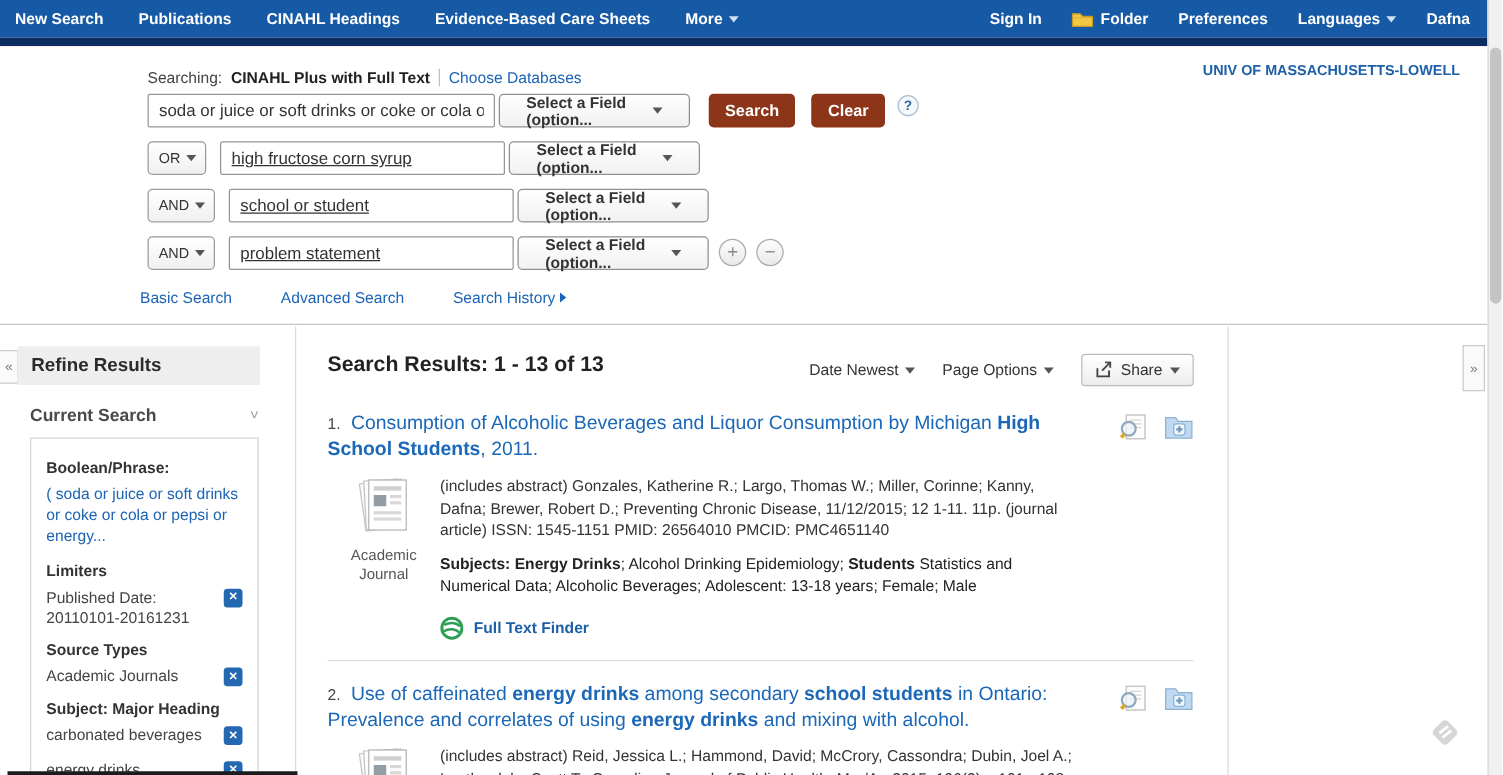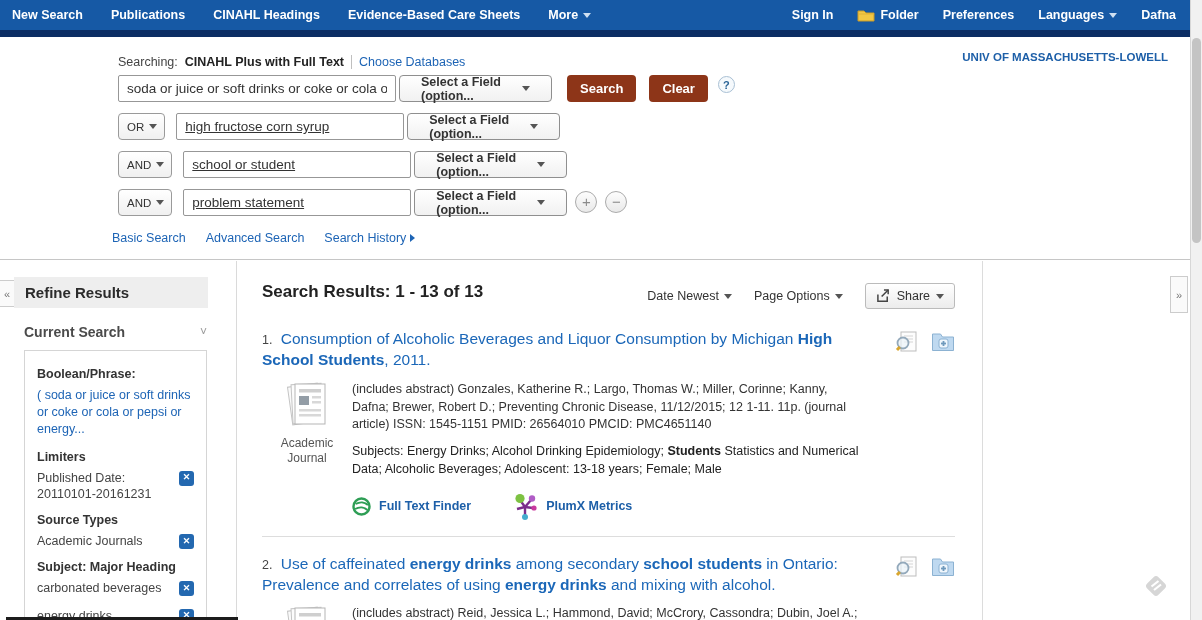--- a/index.html
+++ b/index.html
@@ -35,21 +35,21 @@
   .sinput.w1 { width:278px; }
   .sinput.w2 { width:228px;text-decoration:underline; }
   .opsel { border:1px solid #9A9A9A; border-radius:4px; background:linear-gradient(#FFFFFF,#F0F0F0); display:flex; align-items:center; gap:5px; padding:0 7px 0 8px; font-size:11.5px; color:#333; margin-right:11px; cursor:pointer; }
   .fieldsel { width:153px; border:1px solid #8F8F8F; border-radius:4px; background:linear-gradient(#FFFFFF,#F1F1F1); display:flex; align-items:center; justify-content:space-between; padding:0 21px; font-size:12.5px; font-weight:bold; color:#333; margin-left:3px; cursor:pointer; }
   .caret { width:0; height:0; border-left:4px solid transparent; border-right:4px solid transparent; border-top:5px solid #555; display:inline-block; }
   .btn { border:none; border-radius:4px; background:#8D3518; color:#fff; font-family:"Liberation Sans",sans-serif; font-size:13px; font-weight:bold; padding:0 13px; cursor:pointer; }
   .btn.search { margin-left:15px; }
   .btn.clear { margin-left:13px; }
   .help { width:17px; height:17px; border-radius:50%; border:1px solid #A9C0D4; background:#F5F9FC; color:#2A6496; font-size:11px; font-weight:bold; display:flex; align-items:center; justify-content:center; margin:1px 0 0 10px; cursor:pointer; }
   .circbtn { width:22px; height:22px; border-radius:50%; border:1px solid #ABABAB; background:linear-gradient(#FDFDFD,#E9E9E9); color:#8A8A8A; font-size:15px; line-height:19px; text-align:center; margin:2px 0 0 8px; cursor:pointer; }
-  .slinks { position:absolute; left:112px; top:194px; font-size:12.5px; display:flex; gap:20px; }
+  .slinks { position:absolute; left:112px; top:194px; font-size:12.5px; display:flex; gap:39px; }
   .slinks a { color:#1D64B5; text-decoration:none; cursor:pointer; display:inline-flex; align-items:center; gap:4px; }
   .tri-r { width:0; height:0; border-top:4px solid transparent; border-bottom:4px solid transparent; border-left:5px solid #1D64B5; display:inline-block; }
 
   
   .content { position:absolute; top:261px; left:0; width:1190px; height:359px; background:#fff; }
   .collapse-btn { position:absolute; left:0; top:19px; width:15px; height:27px; border:1px solid #CCC; border-left:none; background:#FAFAFA; color:#777; font-size:11px; display:flex; align-items:center; justify-content:center; cursor:pointer; }
   .sidebar { position:absolute; left:0; top:0; width:237px; height:359px; border-right:1px solid #DADADA; }
   .refine-header { position:absolute; left:14px; top:16px; width:194px; height:31px; background:#EEEEEE; font-size:15px; font-weight:bold; color:#2B2B2B; display:flex; align-items:center; padding-left:11px; }
   .cs-row { position:absolute; left:24px; top:63px; width:183px; font-size:14px; font-weight:bold; color:#4A4A4A; display:flex; justify-content:space-between; align-items:center; cursor:pointer; }
   .cs-row .chev { color:#9B9B9B; font-size:12px; font-weight:normal; }
@@ -291,45 +291,29 @@
             <rect x="16" y="15" width="10" height="9" fill="#939DA6"></rect>
             <rect x="29" y="15" width="9" height="2.5" fill="#D8D8D8"></rect>
             <rect x="29" y="20" width="9" height="2.5" fill="#D8D8D8"></rect>
             <rect x="16" y="28" width="22" height="2.5" fill="#D8D8D8"></rect>
             <rect x="16" y="33" width="22" height="2.5" fill="#D8D8D8"></rect>
           </svg>
           <div class="rtype">Academic Journal</div>
         </div>
         <div class="rtext">
           <p class="citation">(includes abstract) Gonzales, Katherine R.; Largo, Thomas W.; Miller, Corinne; Kanny, Dafna; Brewer, Robert D.; Preventing Chronic Disease, 11/12/2015; 12 1-11. 11p. (journal article) ISSN: 1545-1151 PMID: 26564010 PMCID: PMC4651140</p>
-          <p class="subjects"><span style="font-weight: normal;">Subjects: Energy Drinks</span><span>; Alcohol Drinking Epidemiology; </span><span style="font-weight: bold;">Students</span><span> Statistics and Numerical Data; Alcoholic Beverages; Adolescent: 13-18 years; Female; Male</span></p>
+          <p class="subjects"><span style="font-weight: bold;">Subjects: Energy Drinks</span><span>; Alcohol Drinking Epidemiology; </span><span style="font-weight: bold;">Students</span><span> Statistics and Numerical Data; Alcoholic Beverages; Adolescent: 13-18 years; Female; Male</span></p>
           <div class="rlinks">
             <a>
               <svg width="19" height="19" viewBox="0 0 19 19">
                   <circle cx="9.5" cy="9.5" r="8" fill="#FFFFFF" stroke="#2E9E55" stroke-width="2.4"></circle>
                   <path d="M3.5 7 C8 4.5 13 5 16 8" stroke="#2E9E55" stroke-width="2" fill="none"></path>
                   <path d="M3 12 C7.5 9.5 12.5 10 15.5 13" stroke="#2E9E55" stroke-width="2" fill="none"></path>
                 </svg>
               <span>Full Text Finder</span>
-            </a>
-            <a>
-              <svg width="25" height="27" viewBox="0 0 25 27">
-                <g stroke="#7B2D8B" stroke-width="2.4">
-                    <line x1="12" y1="14" x2="7" y2="7"></line>
-                    <line x1="12" y1="14" x2="18" y2="7"></line>
-                    <line x1="12" y1="14" x2="20" y2="15"></line>
-                    <line x1="12" y1="14" x2="12" y2="23"></line>
-                    <line x1="12" y1="14" x2="4" y2="16"></line>
-                  </g>
-                <circle cx="7" cy="5.5" r="4.6" fill="#7DC242"></circle>
-                <circle cx="19" cy="5.5" r="3.2" fill="#B05CC6"></circle>
-                <circle cx="21" cy="15" r="2.6" fill="#C9399E"></circle>
-                <circle cx="12" cy="24" r="3" fill="#45ACCD"></circle>
-              </svg>
-              <span>PlumX Metrics</span>
             </a>
           </div>
         </div>
       </div>
     </article>
 
     <hr class="rdiv">
 
     <article class="result">
       <div class="rtitle">

